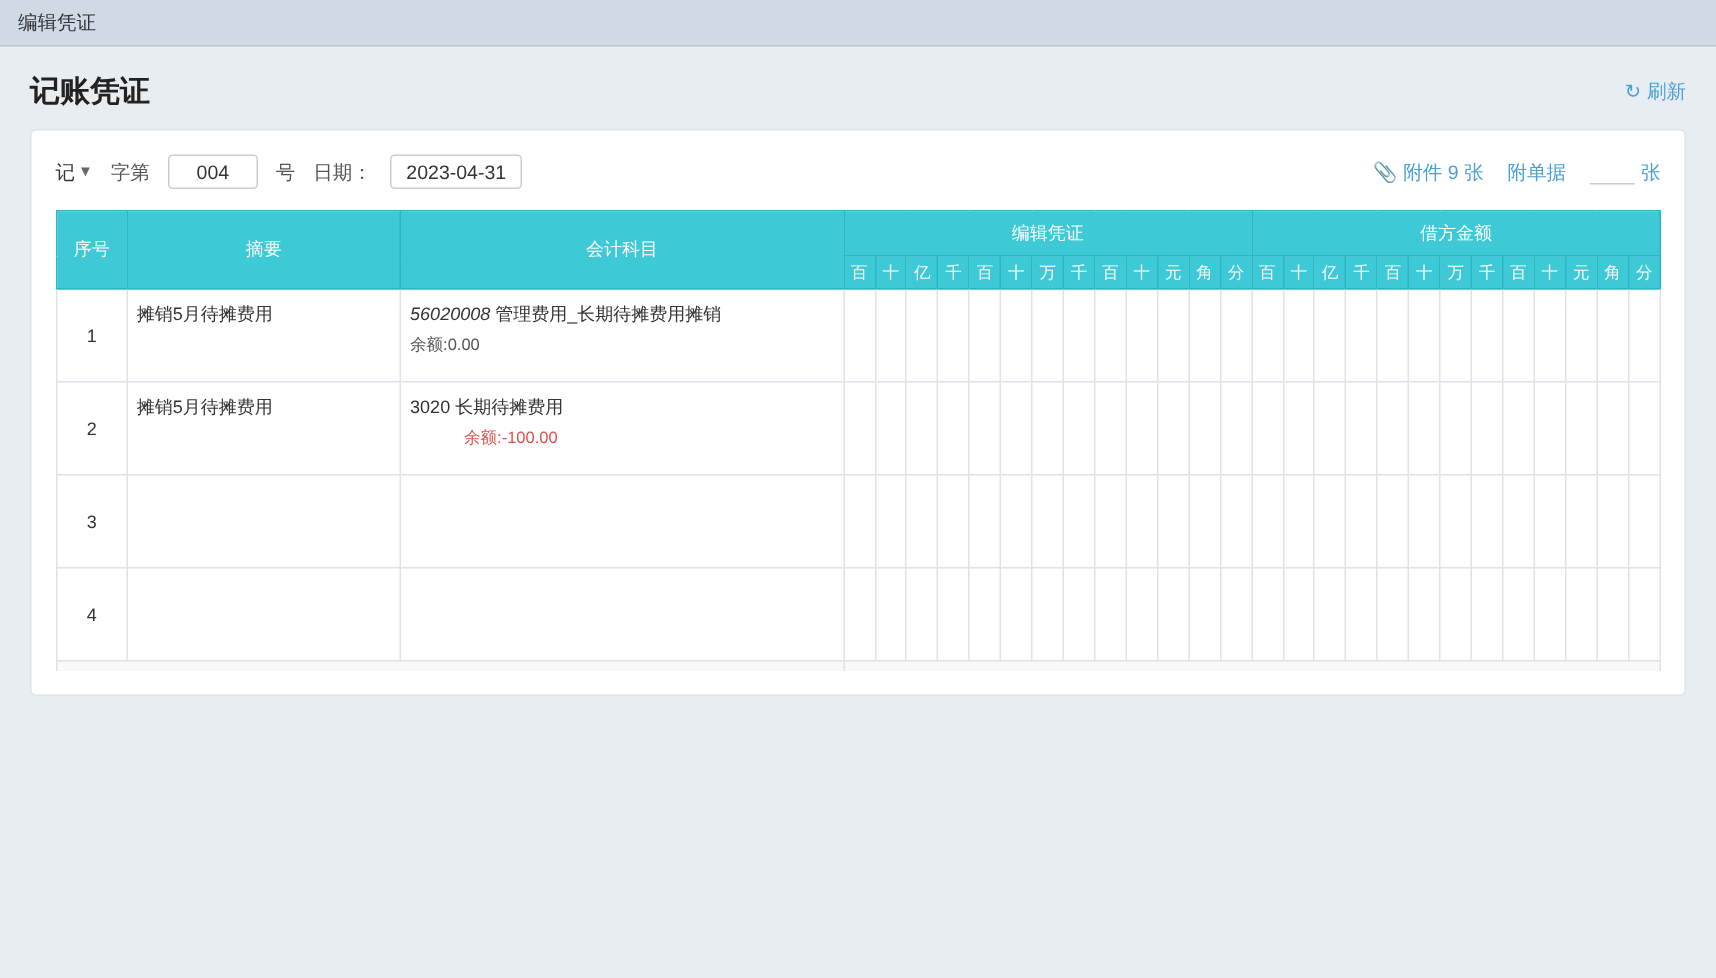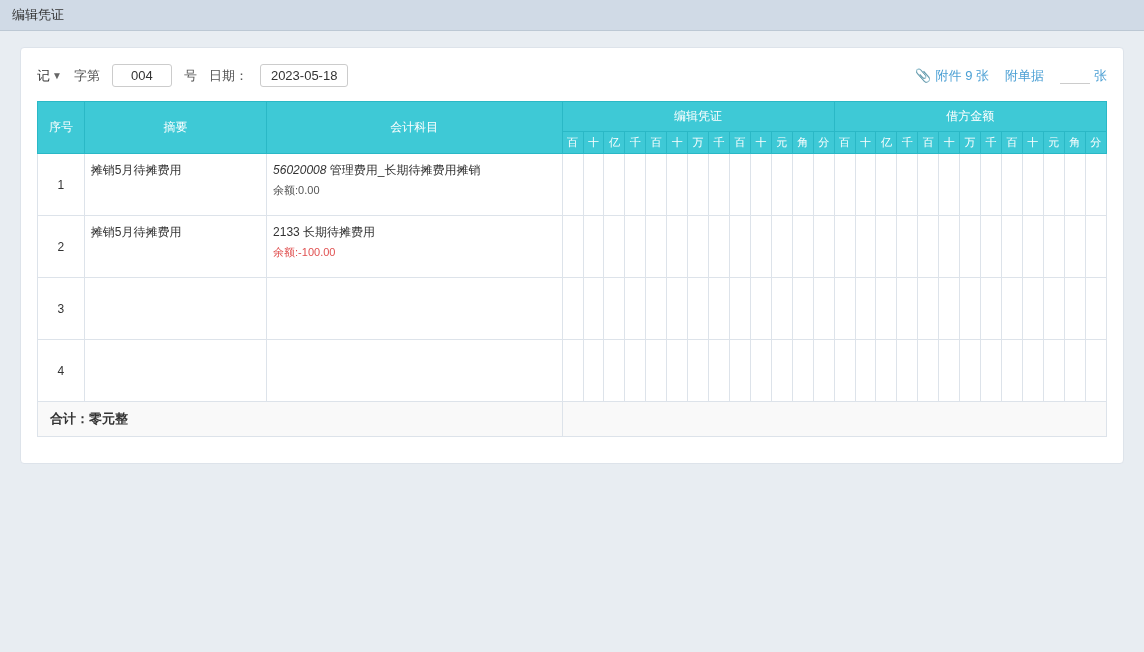--- a/index.html
+++ b/index.html
@@ -166,20 +166,21 @@
       color: #555;
       vertical-align: middle;
     }
     .balance-text {
       font-size: 11px;
       color: #555;
       margin-top: 4px;
     }
     .balance-text.negative {
       color: #e05050;
+      margin-left: 36px;
     }
     .total-row td {
       background: #f9f9f9;
       padding: 8px 12px;
       font-size: 13px;
       font-weight: bold;
       border-top: 1px solid #dde3ea;
     }
     .footer-row {
       display: flex;
@@ -222,33 +223,40 @@
 <body>
 
 <div class="window">
 
   <div class="title-bar">
     <span>编辑凭证</span>
   </div>
 
   <div class="content-area">
 
+    <div class="page-header">
+      <h1 class="page-title">记账凭证</h1>
+      <button class="refresh-btn">
+        <span>↻</span>
+        <span>刷新</span>
+      </button>
+    </div>
 
     <div class="main-card">
 
       <div class="form-row">
         <button class="voucher-type-btn">
           <span>记</span>
           <span class="dropdown-arrow">▼</span>
         </button>
         <span class="form-label">字第</span>
         <div class="field-box">004</div>
         <span class="form-label">号</span>
         <span class="form-label">日期：</span>
-        <div class="date-field">2023-05-18</div>
+        <div class="date-field">2023-04-31</div>
         <div class="attachment-area">
           <span class="attachment-link">
             <span>📎</span>
             <span>附件 9 张</span>
           </span>
           <span class="attachment-link">
             <span>附单据</span>
           </span>
           <div class="zhang-field">
             <input class="zhang-input" type="text" value="" style="">
@@ -358,21 +366,21 @@
                   <td class="amount-col" style="border: 1px solid rgb(221, 227, 234); padding: 0px; text-align: center;"></td>
                   <td class="amount-col" style="border: 1px solid rgb(221, 227, 234); padding: 0px; text-align: center;"></td>
                   <td class="amount-col" style="border: 1px solid rgb(221, 227, 234); padding: 0px; text-align: center;"></td>
                   <td class="amount-col" style="border: 1px solid rgb(221, 227, 234); padding: 0px; text-align: center;"></td>
                   <td class="amount-col" style="border: 1px solid rgb(221, 227, 234); padding: 0px; text-align: center;"></td>
                   <td class="amount-col" style="border: 1px solid rgb(221, 227, 234); padding: 0px; text-align: center;"></td>
                 </tr>
                 <tr style="height: 62px;">
                   <td class="row-num" style="text-align: center; vertical-align: middle;">2</td>
                   <td style="vertical-align: top; padding-top: 8px;">摊销5月待摊费用</td>
-                  <td style="vertical-align: top; padding-top: 8px;"><span style="font-weight: 500;">2133 </span><span>长期待摊费用</span><div class="balance-text negative">余额:-100.00</div></td>
+                  <td style="vertical-align: top; padding-top: 8px;"><span style="font-weight: 500;">3020 </span><span>长期待摊费用</span><div class="balance-text negative">余额:-100.00</div></td>
                   <td class="amount-col" style="border: 1px solid rgb(221, 227, 234); padding: 0px; text-align: center;"></td>
                   <td class="amount-col" style="border: 1px solid rgb(221, 227, 234); padding: 0px; text-align: center;"></td>
                   <td class="amount-col" style="border: 1px solid rgb(221, 227, 234); padding: 0px; text-align: center;"></td>
                   <td class="amount-col" style="border: 1px solid rgb(221, 227, 234); padding: 0px; text-align: center;"></td>
                   <td class="amount-col" style="border: 1px solid rgb(221, 227, 234); padding: 0px; text-align: center;"></td>
                   <td class="amount-col" style="border: 1px solid rgb(221, 227, 234); padding: 0px; text-align: center;"></td>
                   <td class="amount-col" style="border: 1px solid rgb(221, 227, 234); padding: 0px; text-align: center;"></td>
                   <td class="amount-col" style="border: 1px solid rgb(221, 227, 234); padding: 0px; text-align: center;"></td>
                   <td class="amount-col" style="border: 1px solid rgb(221, 227, 234); padding: 0px; text-align: center;"></td>
                   <td class="amount-col" style="border: 1px solid rgb(221, 227, 234); padding: 0px; text-align: center;"></td>

